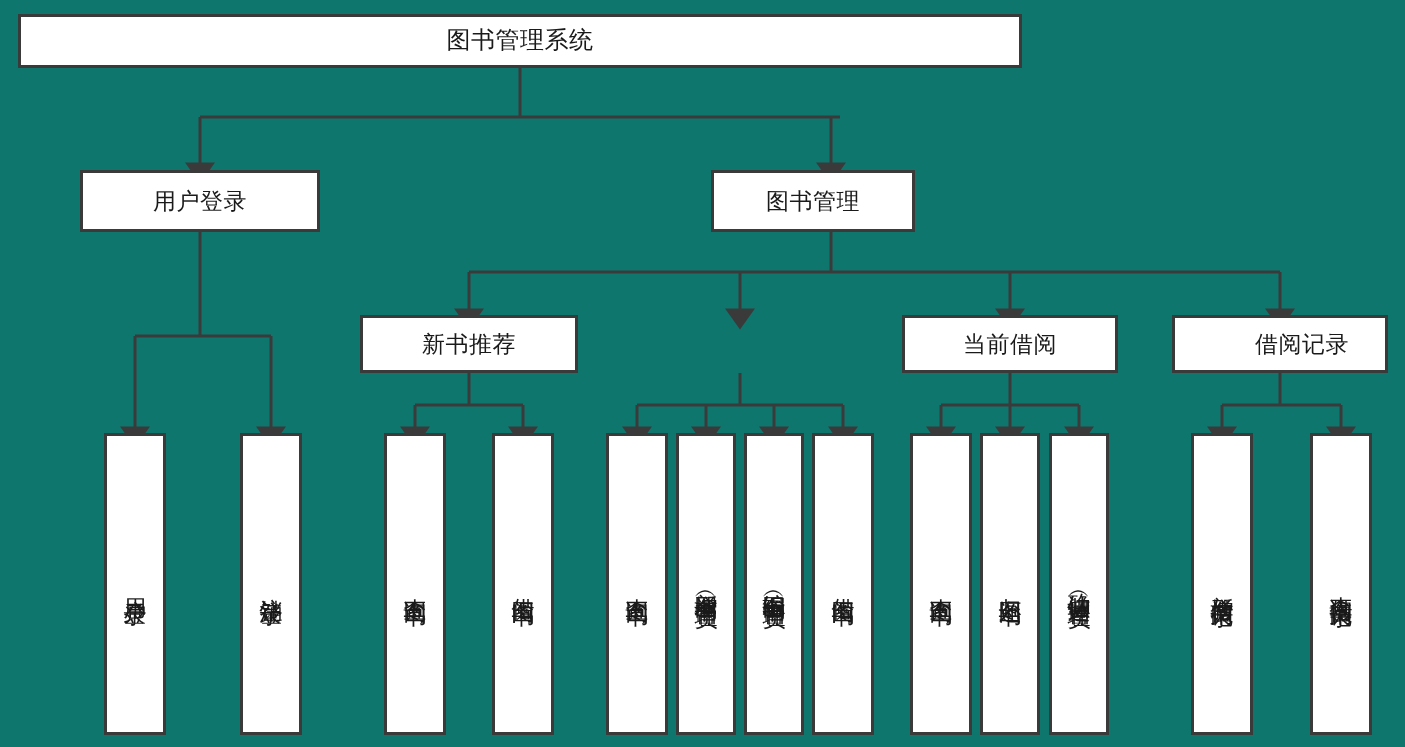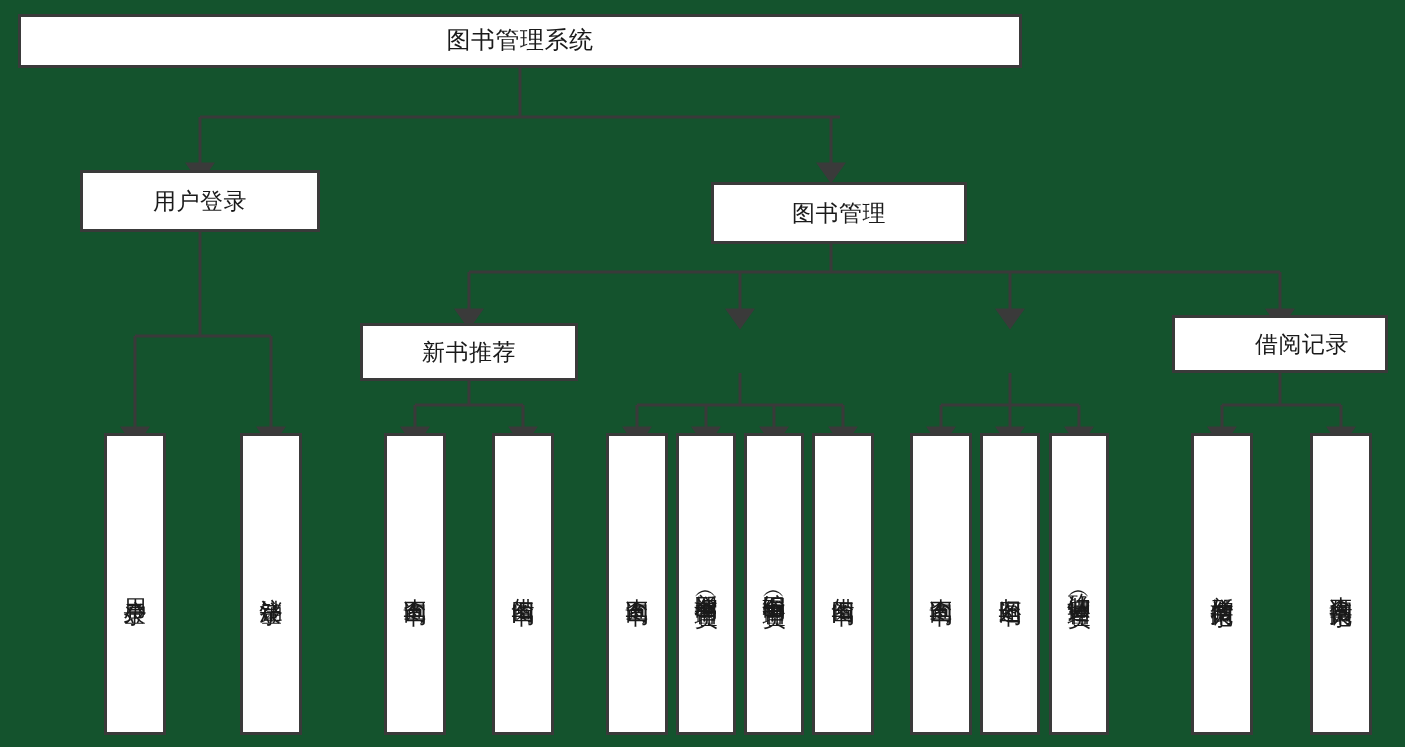--- a/index.html
+++ b/index.html
@@ -5,21 +5,21 @@
   * { box-sizing: border-box; }
   html, body {
     margin: 0; padding: 0;
     background: #ffffff;
     font-family: "DejaVu Sans", "Liberation Sans", sans-serif;
   }
   #stage {
     position: relative;
     width: 1405px;
     height: 747px;
-    background: #14532d;
+    background: #0f766e;
     overflow: hidden;
   }
   #svg-layer {
     position: absolute;
     left: 0; top: 0;
     width: 1405px; height: 747px;
   }
   .node {
     position: absolute;
     border: 3px solid #3a3a3a;
@@ -118,26 +118,29 @@
     </g>
   </svg>
 
   <div class="node h h-root" style="left:18px; top:14px; width:1004px; height:54px;">
     <span>图书管理系统</span>
   </div>
 
   <div class="node h" style="left:80px; top:170px; width:240px; height:62px;">
     <span>用户登录</span>
   </div>
-  <div class="node h" style="left:711px; top:170px; width:256px; height:62px;margin-top:12px;">
+  <div class="node h" style="left:711px; top:170px; width:204px; height:62px;">
     <span>图书管理</span>
   </div>
 
-  <div class="node h" style="left:360px; top:315px; width:218px; height:58px;margin-top:8px;">
+  <div class="node h" style="left:360px; top:315px; width:218px; height:58px;">
     <span>新书推荐</span>
+  </div>
+  <div class="node h" style="left:902px; top:315px; width:216px; height:58px;">
+    <span>当前借阅</span>
   </div>
   <div class="node h" style="left:1172px; top:315px; width:216px; height:58px;padding-left:44px;">
     <span>借阅记录</span>
   </div>
 
   <div class="node v" style="left:104px; top:433px; width:62px; height:302px;">
     <span class="vtext">用户登录</span>
   </div>
   <div class="node v" style="left:240px; top:433px; width:62px; height:302px;">
     <span class="vtext">注销登录</span>

